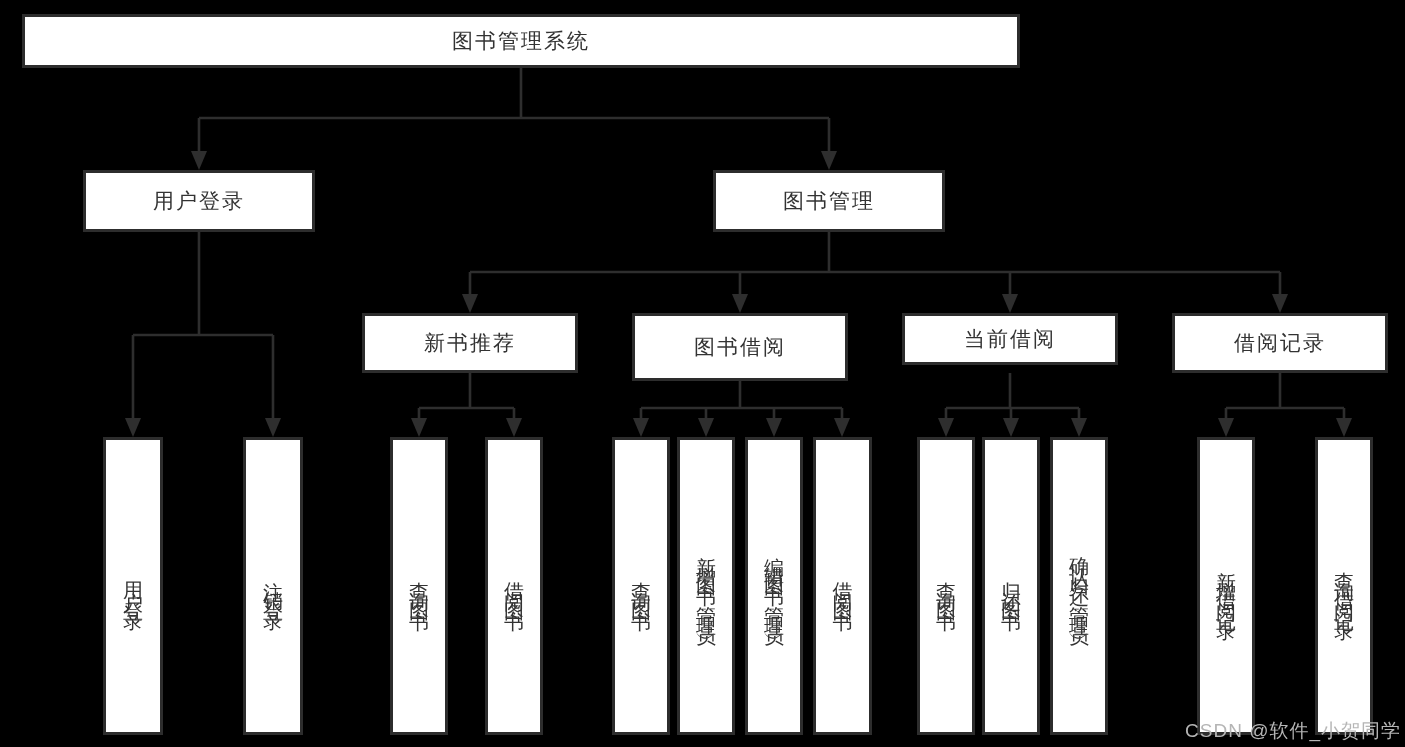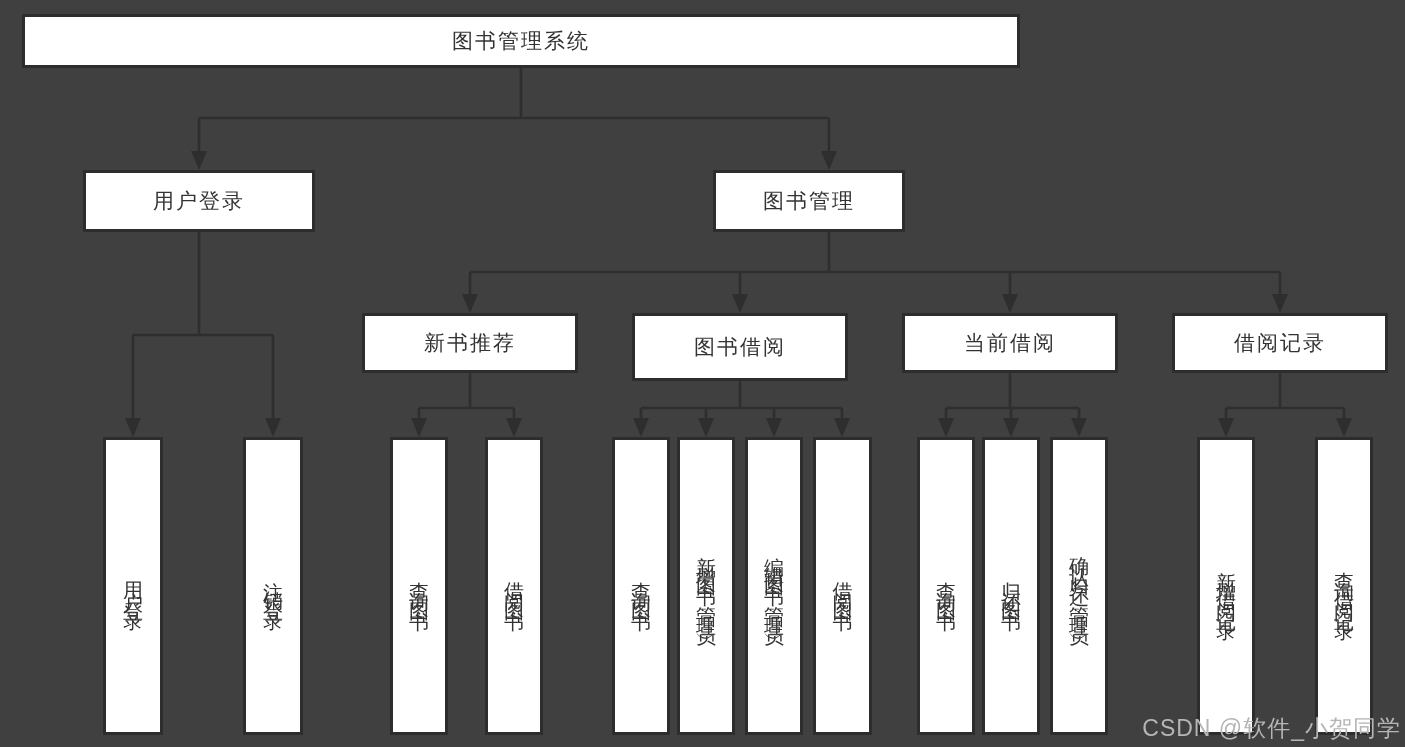--- a/index.html
+++ b/index.html
@@ -5,21 +5,21 @@
   html, body {
     margin: 0;
     padding: 0;
     background: #ffffff;
     font-family: "Liberation Sans", "DejaVu Sans", sans-serif;
   }
   #stage {
     position: relative;
     width: 1405px;
     height: 747px;
-    background: #404040;
+    background: #000000;
     overflow: hidden;
   }
   #connectors {
     position: absolute;
     left: 0;
     top: 0;
     width: 1405px;
     height: 747px;
     pointer-events: none;
   }
@@ -48,21 +48,21 @@
     font-size: 20px;
     letter-spacing: 10px;
     line-height: 1.05;
     color: #333333;
     white-space: nowrap;
   }
   .watermark {
     position: absolute;
     right: 4px;
     bottom: 3px;
-    font-size: 23px;
+    font-size: 19px;
     color: #b5b5b5;
     letter-spacing: 1px;
     z-index: 5;
     white-space: nowrap;
   }
 </style>
 </head>
 <body>
 
 <div id="stage">
@@ -99,31 +99,31 @@
     </g>
   </svg>
 
   <div class="box hbox" style="left:22px; top:14px; width:998px; height:54px;">
     <span>图书管理系统</span>
   </div>
 
   <div class="box hbox" style="left:83px; top:170px; width:232px; height:62px;">
     <span>用户登录</span>
   </div>
-  <div class="box hbox" style="left:713px; top:170px; width:192px; height:62px;">
+  <div class="box hbox" style="left:713px; top:170px; width:232px; height:62px;">
     <span>图书管理</span>
   </div>
 
   <div class="box hbox" style="left:362px; top:313px; width:216px; height:60px;">
     <span>新书推荐</span>
   </div>
   <div class="box hbox" style="left:632px; top:313px; width:216px; height:68px;">
     <span>图书借阅</span>
   </div>
-  <div class="box hbox" style="left:902px; top:313px; width:216px; height:60px;">
+  <div class="box hbox" style="left:902px; top:313px; width:216px; height:52px;">
     <span>当前借阅</span>
   </div>
   <div class="box hbox" style="left:1172px; top:313px; width:216px; height:60px;text-align:center;">
     <span>借阅记录</span>
   </div>
 
   <div class="box leaf" style="left:103px; width:60px;">
     <span class="vtext">用户登录</span>
   </div>
   <div class="box leaf" style="left:243px; width:60px;">

